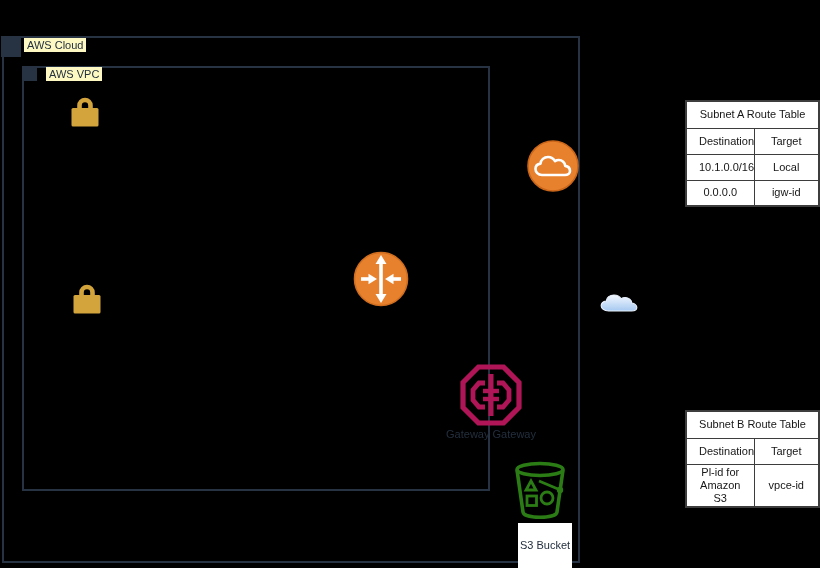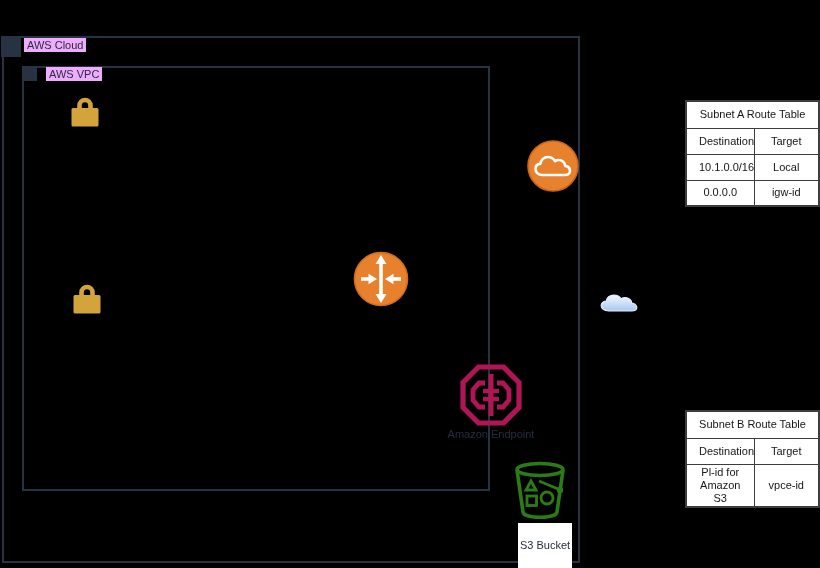--- a/index.html
+++ b/index.html
@@ -6,21 +6,21 @@
   html, body { background: #000; }
   .stage {
     position: relative; width: 820px; height: 568px;
     background: #000000; overflow: hidden;
     font-family: "Liberation Sans", sans-serif;
   }
   .abs { position: absolute; }
   .group-box { position: absolute; border: 2px solid #273343; background: transparent; }
   .corner-sq { position: absolute; background: #273343; }
   .grp-label {
-    position: absolute; background: #f0abfc; color: #232f3e;
+    position: absolute; background: #fef9c3; color: #232f3e;
     font-size: 11px; line-height: 14px; padding: 0 3px; white-space: nowrap;
   }
   .node-label-dark {
     position: absolute; color: #232f3e; font-size: 11px; line-height: 13px;
     text-align: center; white-space: nowrap;
   }
   .chip-label {
     position: absolute; background: #ffffff; color: #232f3e;
     font-size: 11px; line-height: 13px; padding: 16px 2px; white-space: nowrap;
   }
@@ -83,21 +83,21 @@
   </svg>
 
   <svg class="abs" style="left:458px; top:362px;" width="66" height="66" viewBox="0 0 66 66">
     <polygon points="20.5,5 45.5,5 61,20.5 61,45.5 45.5,61 20.5,61 5,45.5 5,20.5" fill="none" stroke="#b01657" stroke-width="5.2" stroke-linejoin="miter"></polygon>
     <path d="M27 21 H21 L15 28 V38 L21 45 H27" fill="none" stroke="#b01657" stroke-width="4.8"></path>
     <path d="M39 21 H45 L51 28 V38 L45 45 H39" fill="none" stroke="#b01657" stroke-width="4.8"></path>
     <line x1="33" y1="12" x2="33" y2="54" stroke="#b01657" stroke-width="5"></line>
     <line x1="25" y1="29" x2="41" y2="29" stroke="#b01657" stroke-width="4.4"></line>
     <line x1="25" y1="37" x2="41" y2="37" stroke="#b01657" stroke-width="4.4"></line>
   </svg>
-  <div class="node-label-dark" style="left:430px; top:428px; width:122px;">Amazon Endpoint</div>
+  <div class="node-label-dark" style="left:430px; top:428px; width:122px;">Gateway Gateway</div>
 
   <svg class="abs" style="left:511px; top:459px;" width="58" height="62" viewBox="0 0 58 62">
     <path d="M6 11 L12 53 C13 60 45 60 46 53 L52 11" fill="none" stroke="#2c7c16" stroke-width="3.6"></path>
     <ellipse cx="29" cy="10.5" rx="23" ry="6" fill="none" stroke="#2c7c16" stroke-width="3.6"></ellipse>
     <polygon points="15,31 25,31 20,22" fill="none" stroke="#2c7c16" stroke-width="2.8"></polygon>
     <rect x="16" y="37" width="9.5" height="9.5" fill="none" stroke="#2c7c16" stroke-width="2.8"></rect>
     <circle cx="36" cy="39" r="6" fill="none" stroke="#2c7c16" stroke-width="2.8"></circle>
     <line x1="28" y1="22" x2="47" y2="30" stroke="#2c7c16" stroke-width="2.8"></line>
     <circle cx="49" cy="31" r="3.2" fill="#2c7c16"></circle>
   </svg>

